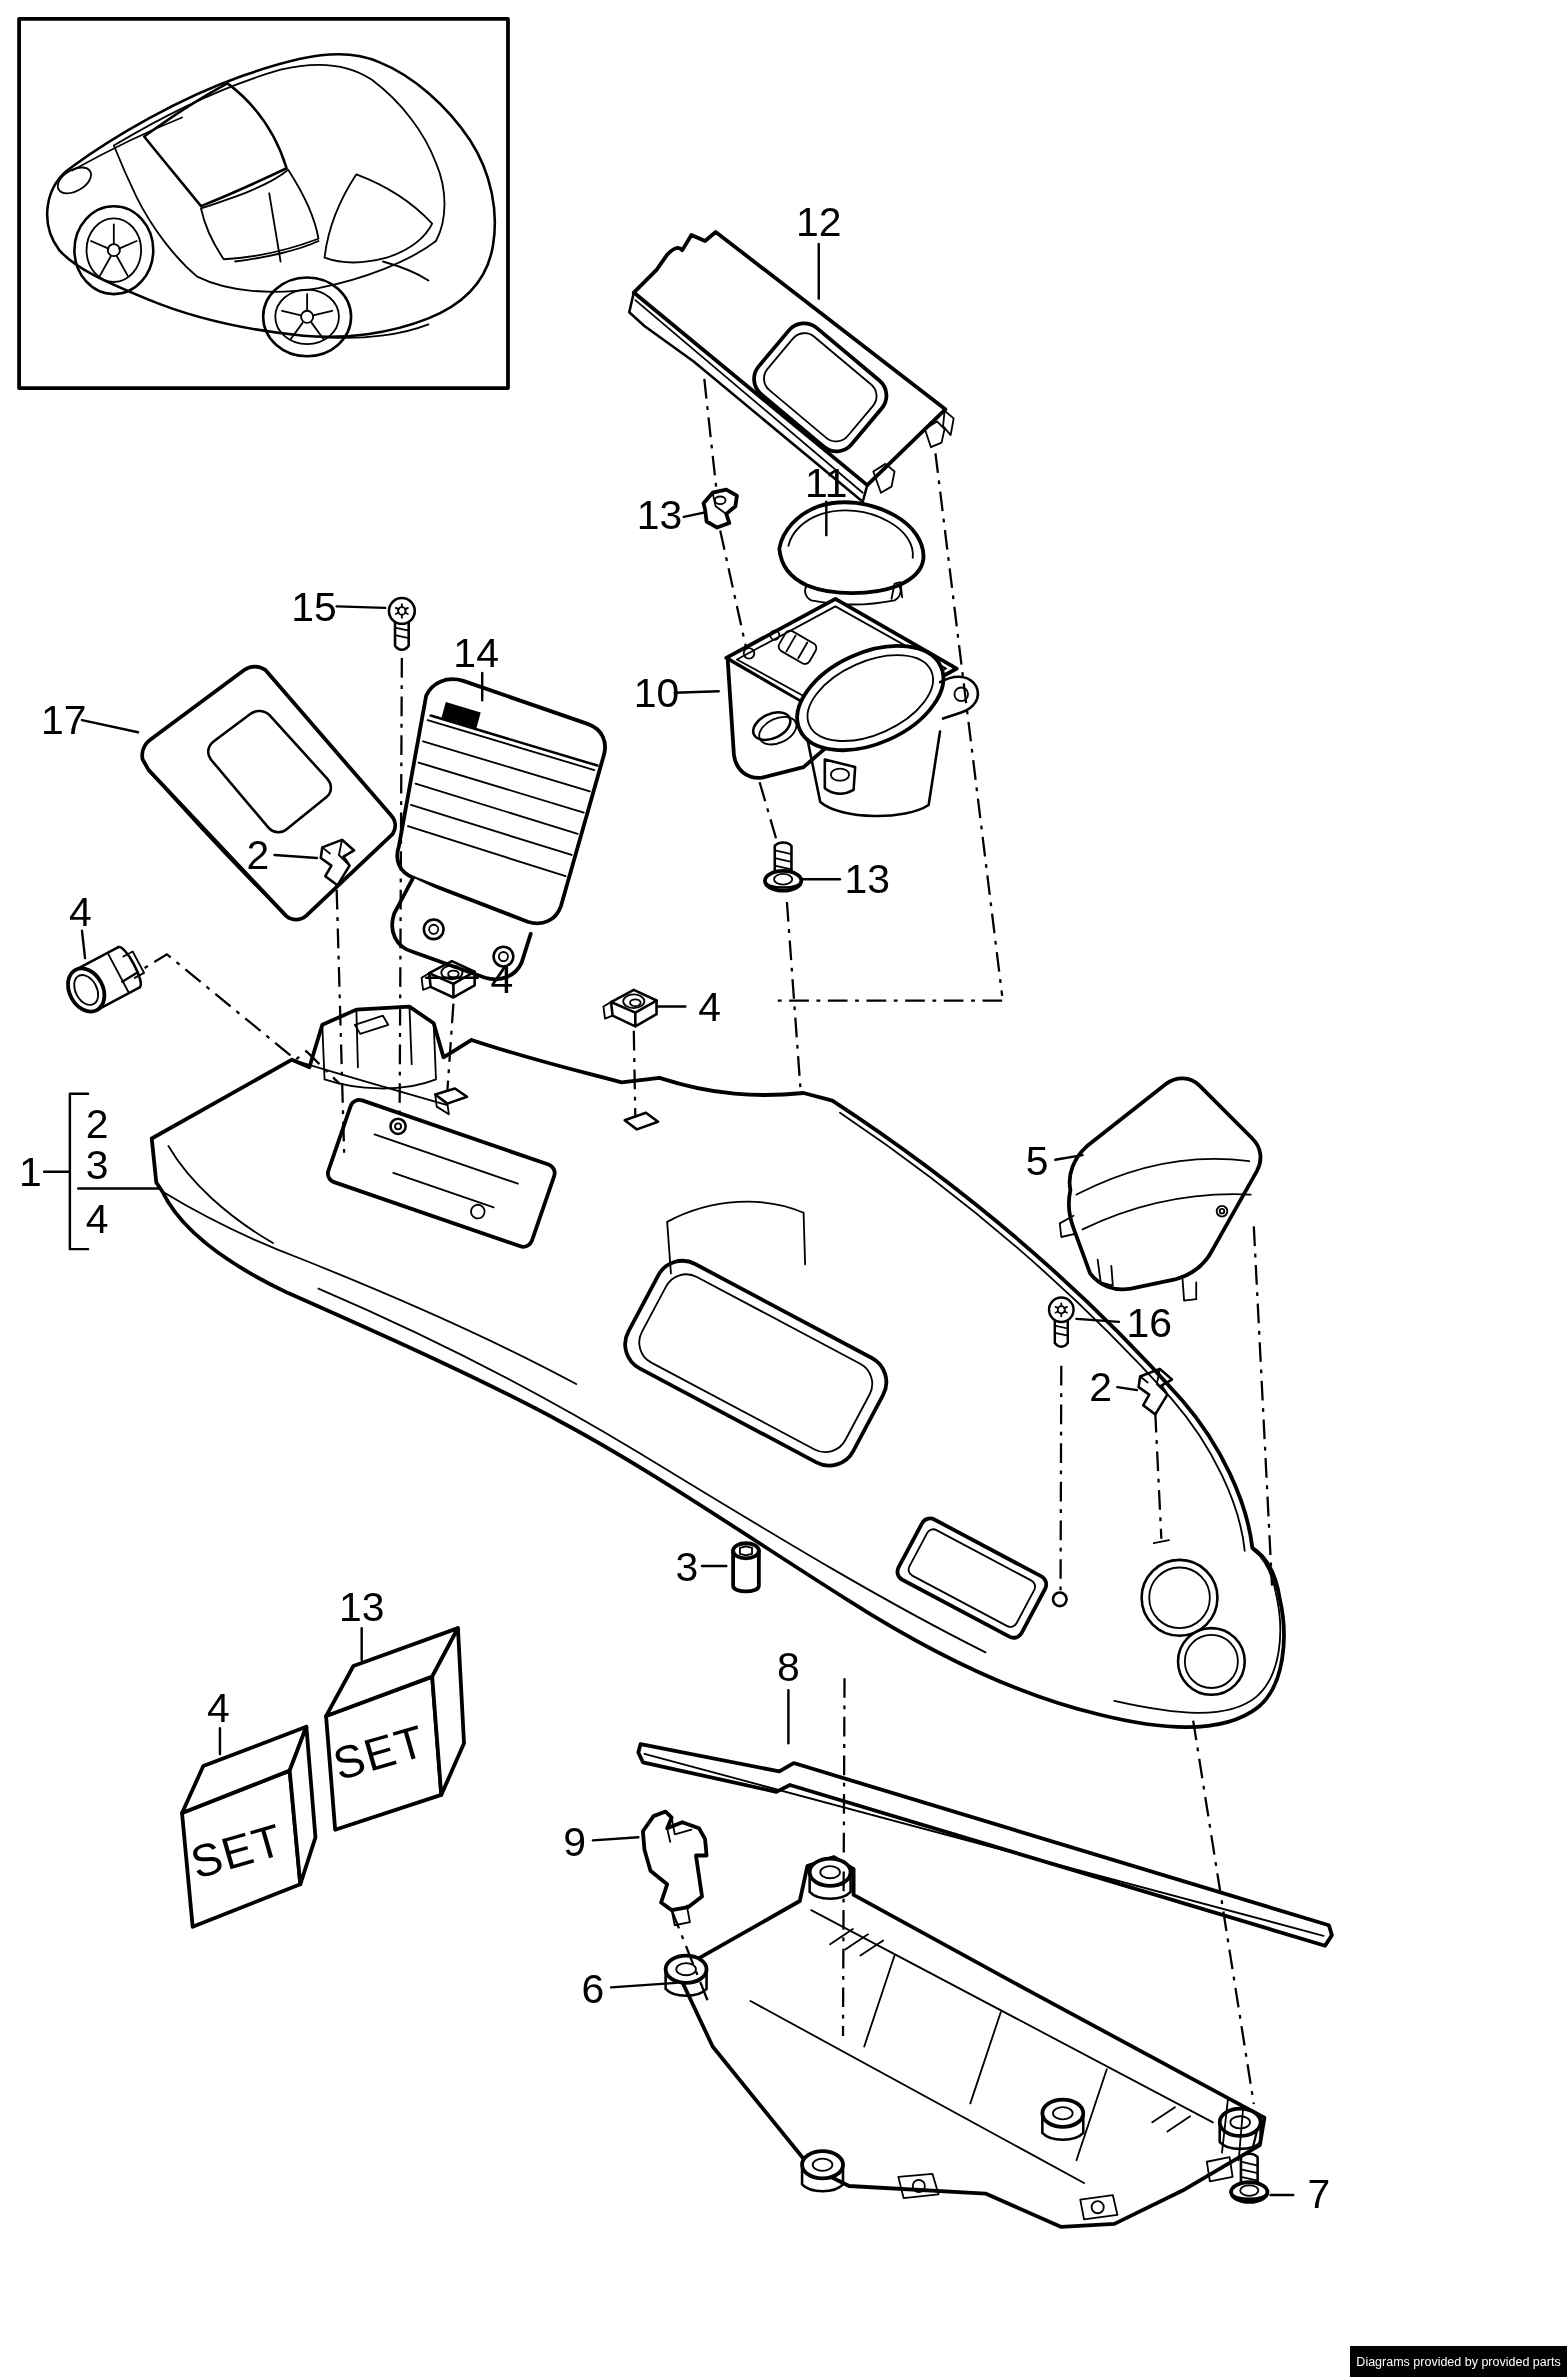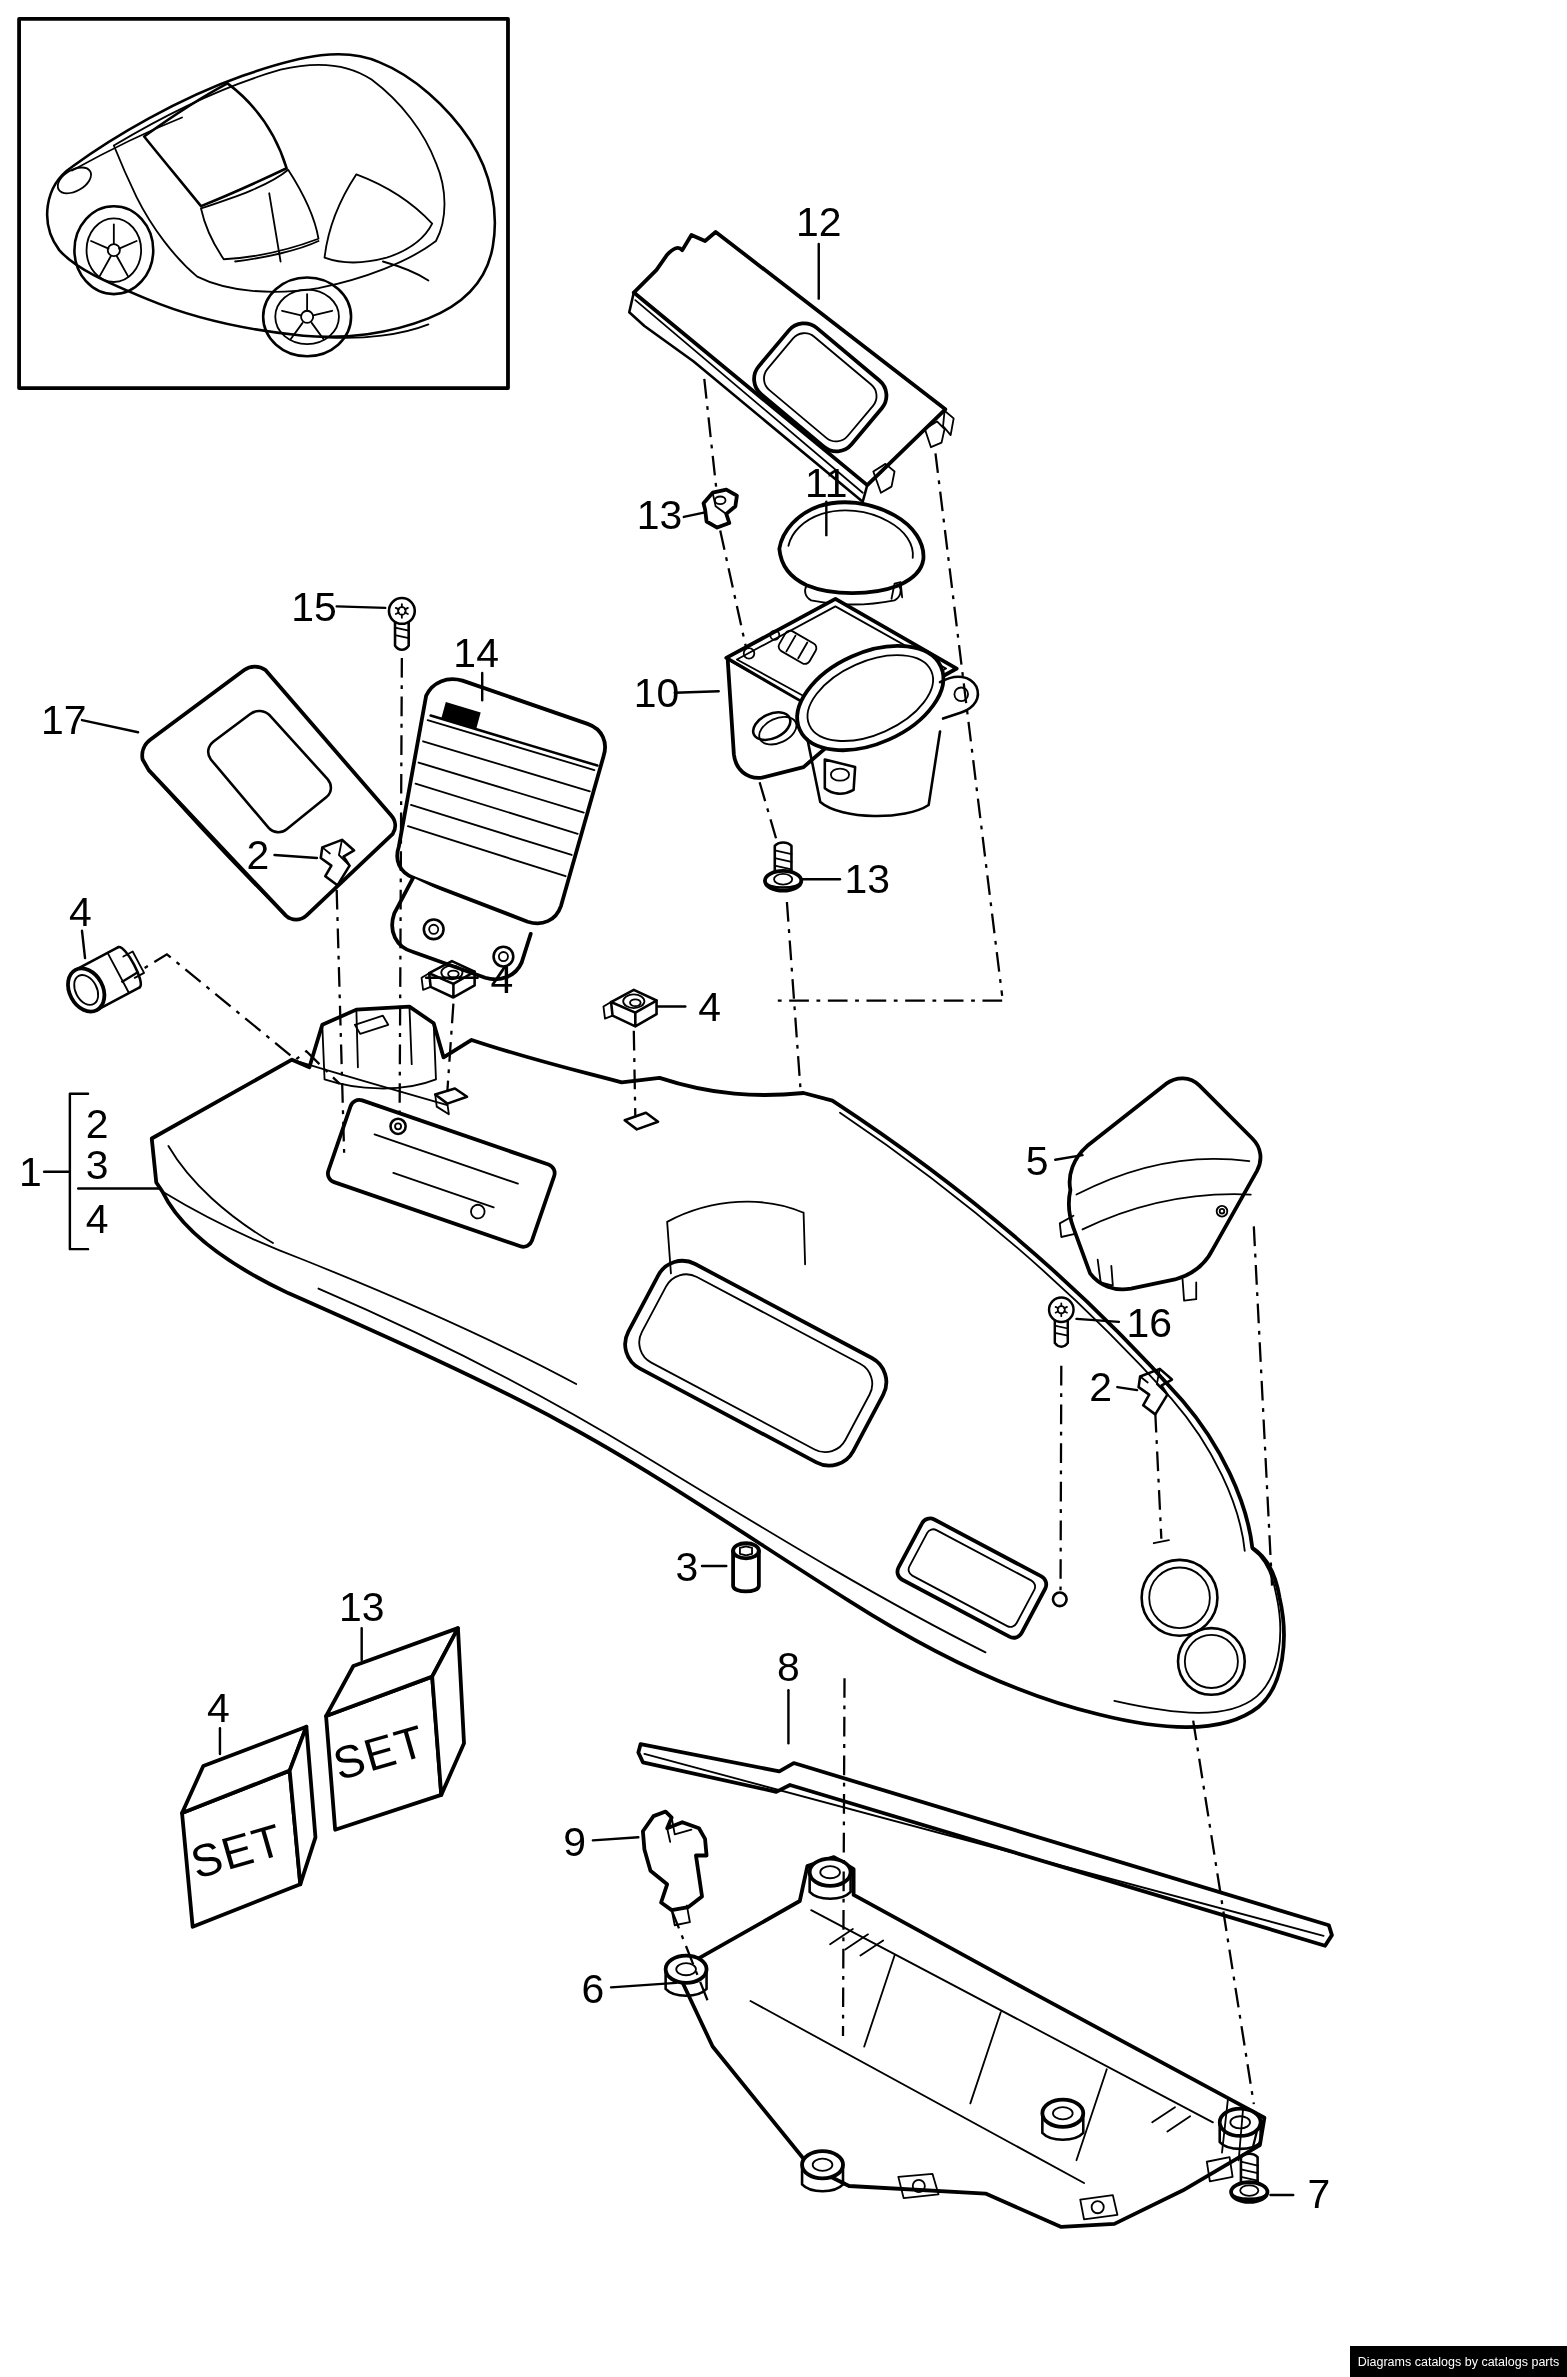--- a/index.html
+++ b/index.html
@@ -337,17 +337,17 @@
     <text class="co" text-anchor="middle" x="1040" y="2218">8</text>
     <text class="co" text-anchor="middle" x="758" y="2448">9</text>
     <text class="co" text-anchor="middle" x="782" y="2642">6</text>
     <text class="co" text-anchor="middle" x="1740" y="2913">7</text>
     <text class="co" text-anchor="middle" x="477" y="2138">13</text>
     <text class="co" text-anchor="middle" x="288" y="2272">4</text>
   </g>
 </svg>
 
   <div class="watermark">
-    <span>Diagrams catalogs by catalogs parts</span>
+    <span>Diagrams provided by provided parts</span>
   </div>
 
 </div>
 
 
 </body></html>

